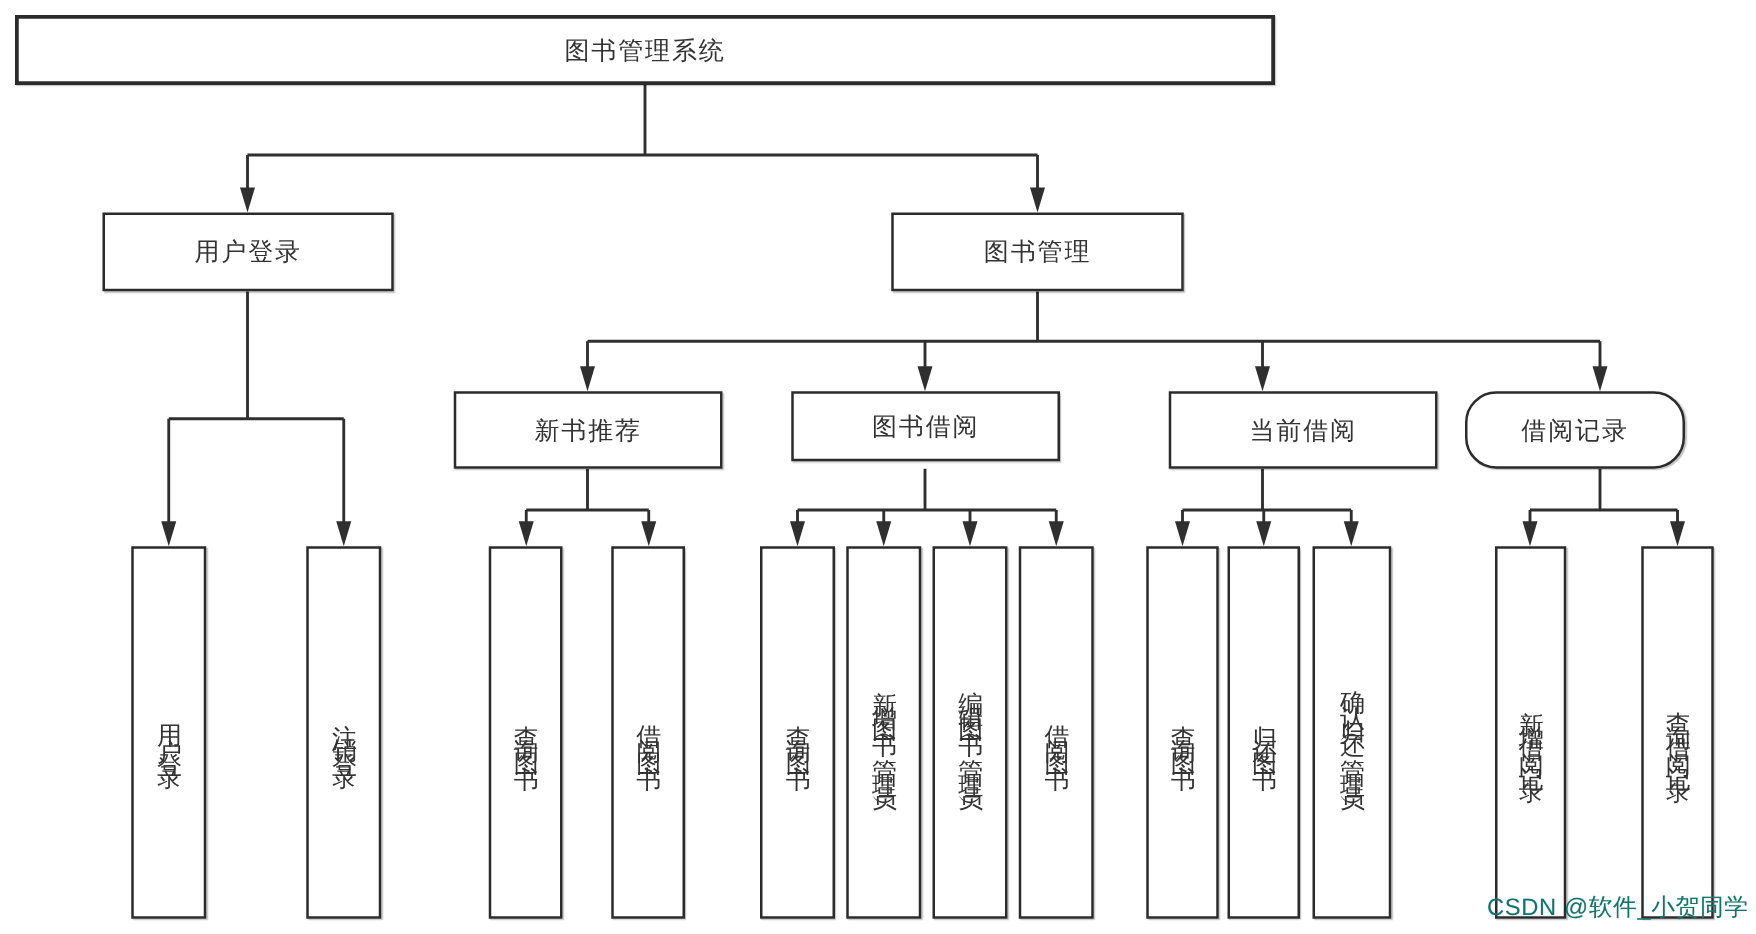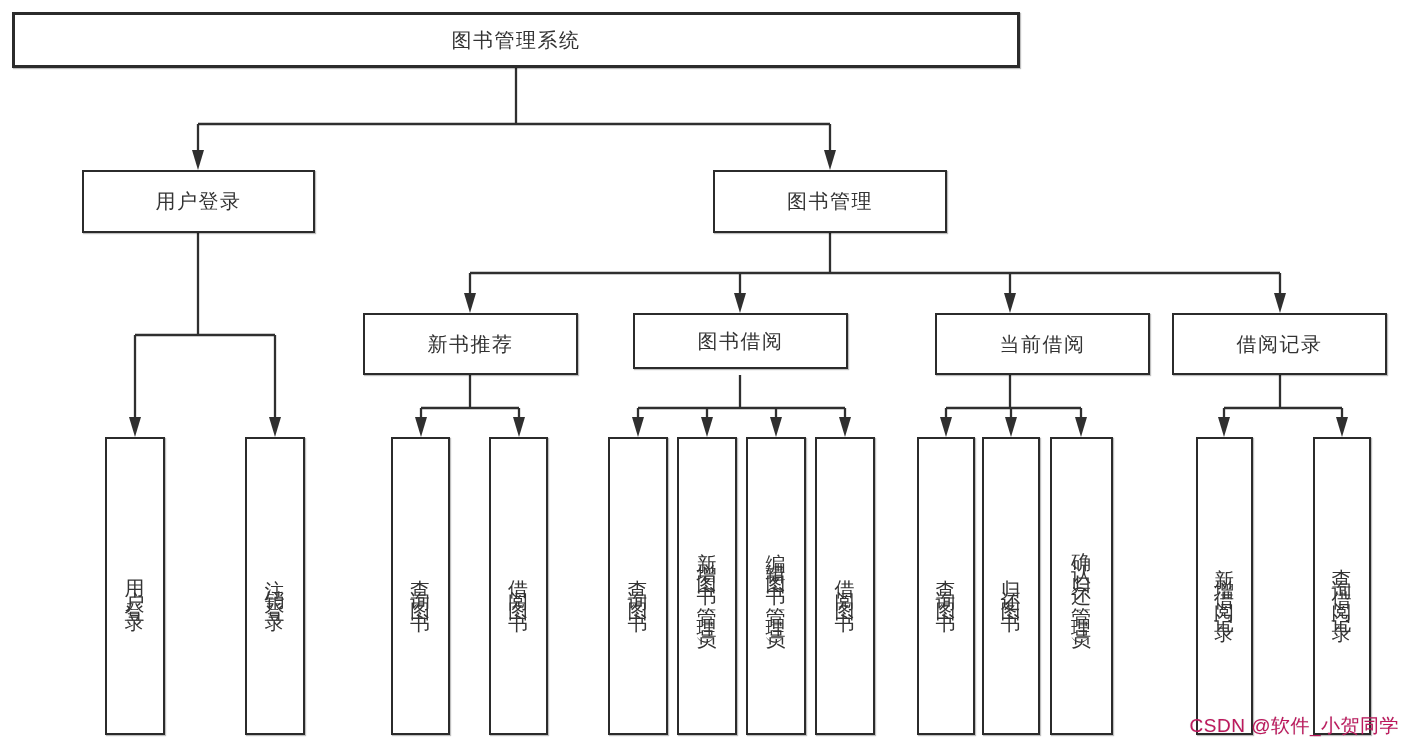--- a/index.html
+++ b/index.html
@@ -13,21 +13,21 @@
     box-shadow:1px 1px 1px rgba(0,0,0,0.25);
     display:flex;align-items:center;justify-content:center;
     font-size:20px;letter-spacing:1.5px;color:#333;box-sizing:border-box;
   }
   .node.root{border-width:3px;}
   .vtext{
     writing-mode:vertical-lr;text-orientation:mixed;
     letter-spacing:11px;font-size:20px;line-height:1;color:#333;
   }
   .watermark{
-    position:absolute;right:6px;bottom:8px;font-size:19px;color:#be185d;
+    position:absolute;right:6px;bottom:8px;font-size:19px;color:#0f766e;
     letter-spacing:0.5px;text-shadow:0 0 1px rgba(120,120,120,0.35);
   }
 </style>
 </head>
 <body>
 
 <div class="canvas">
 
   <svg class="connectors" viewBox="0 0 1405 747" xmlns="http://www.w3.org/2000/svg">
     <g stroke="#2f2f2f" stroke-width="2.3" fill="none">
@@ -111,21 +111,21 @@
 
   <div class="node" style="left:363px;top:313px;width:215px;height:62px;">
     <span>新书推荐</span>
   </div>
   <div class="node" style="left:633px;top:313px;width:215px;height:56px;">
     <span>图书借阅</span>
   </div>
   <div class="node" style="left:903px;top:313px;width:215px;height:62px;margin-left:32px;">
     <span>当前借阅</span>
   </div>
-  <div class="node" style="left:1172px;top:313px;width:215px;height:62px;">
+  <div class="node" style="left:1172px;top:313px;width:176px;height:62px;border-radius:25px;">
     <span>借阅记录</span>
   </div>
 
   <div class="node" style="left:105px;top:437px;width:60px;height:298px;">
     <span class="vtext">用户登录</span>
   </div>
   <div class="node" style="left:245px;top:437px;width:60px;height:298px;">
     <span class="vtext">注销登录</span>
   </div>
 

